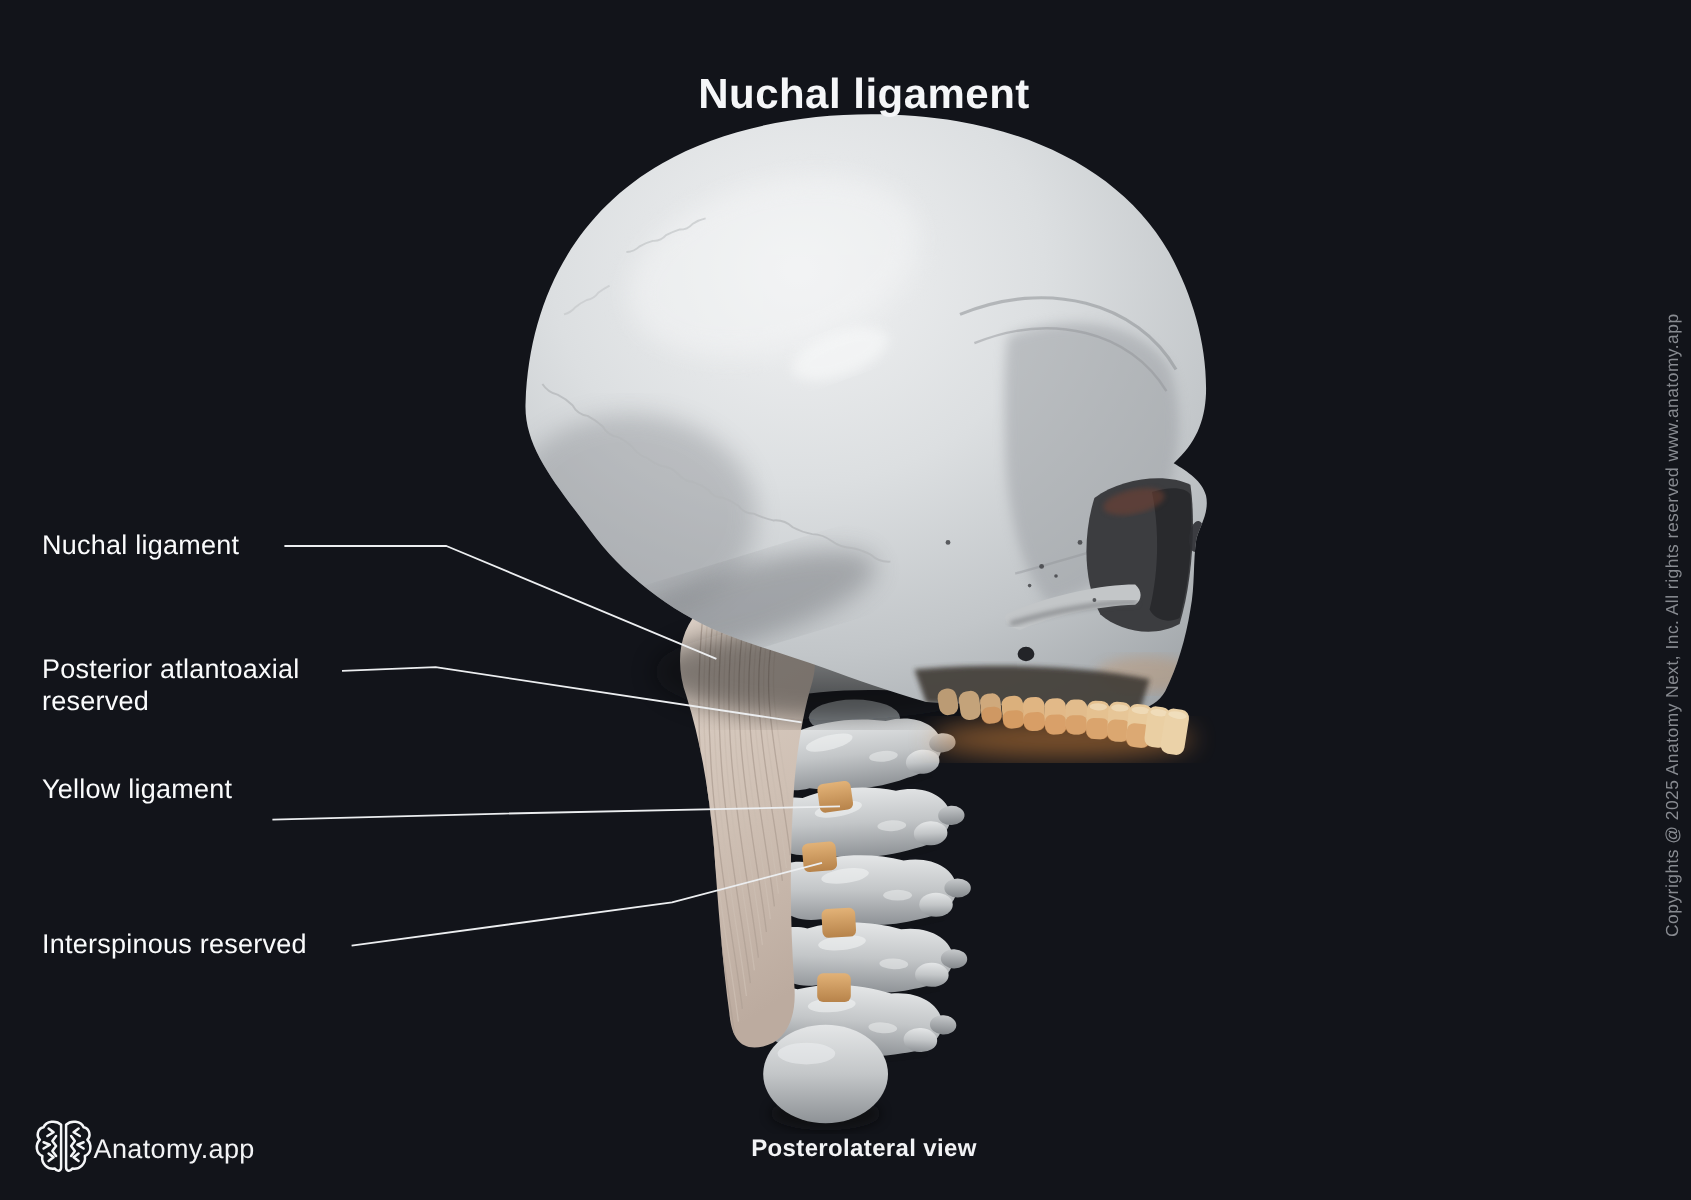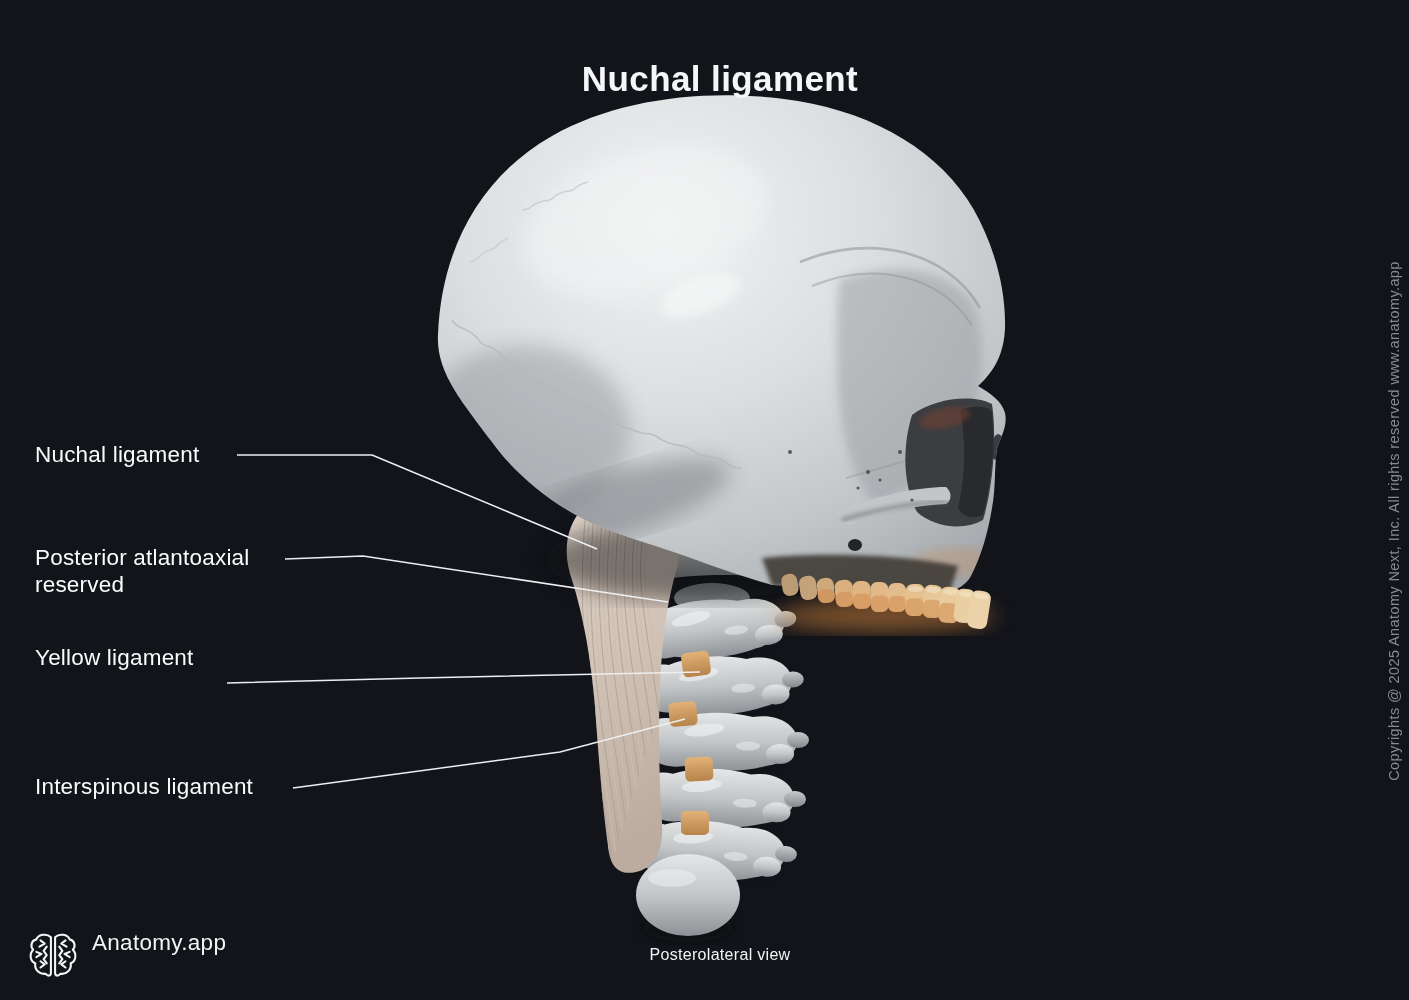--- a/index.html
+++ b/index.html
@@ -5,22 +5,22 @@
   html,body{margin:0;padding:0;background:#0c0d11;}
   body{width:1409px;height:1000px;position:relative;overflow:hidden;
        font-family:"Liberation Sans","DejaVu Sans",sans-serif;
        background:#12141a;-webkit-font-smoothing:antialiased;}
   #figure-svg{position:absolute;left:0;top:0;}
   #page-title{position:absolute;top:36px;left:720px;transform:translateX(-50%);
       white-space:nowrap;font-size:35px;font-weight:700;color:#f5f6f8;letter-spacing:.4px;}
   #labels-layer .anat-label{position:absolute;width:310px;font-size:22.5px;line-height:27px;
       color:#fafbfc;letter-spacing:.2px;font-weight:400;}
   #view-caption{position:absolute;top:946px;left:720px;transform:translateX(-50%);
-      white-space:nowrap;font-size:16px;font-weight:400;color:#f2f3f5;letter-spacing:.3px;}
-  #footer-brand{position:absolute;left:28px;top:930px;display:flex;gap:14px;}
+      white-space:nowrap;font-size:20px;font-weight:700;color:#f2f3f5;letter-spacing:.3px;}
+  #footer-brand{position:absolute;left:28px;top:930px;display:flex;align-items:center;}
   #brand-name{font-size:22.5px;font-weight:500;color:#f2f3f5;letter-spacing:.3px;}
   #copyright-wrap{position:absolute;left:1394px;top:520px;width:0;height:0;}
   #copyright-text{display:inline-block;white-space:nowrap;
       transform:translate(-50%,-50%) rotate(-90deg);
       font-size:14.5px;color:#888b91;letter-spacing:.4px;}
 </style>
 </head>
 <body>
 
 <svg id="figure-svg" width="1409" height="1000" viewBox="0 0 1409 1000" aria-hidden="true">
@@ -280,21 +280,21 @@
       <polyline points="293,788 560,752 685,719" fill="none" stroke="#eceef0" stroke-width="1.5" stroke-linejoin="round"></polyline>
     </g>
 </svg>
 
 <h1 id="page-title">Nuchal ligament</h1>
 
 <div id="labels-layer">
     <div class="anat-label" style="left: 35px; top: 441px;">Nuchal ligament</div>
     <div class="anat-label" style="left: 35px; top: 544px;">Posterior atlantoaxial reserved</div>
     <div class="anat-label" style="left: 35px; top: 644px;">Yellow ligament</div>
-    <div class="anat-label" style="left: 35px; top: 773px;">Interspinous ligament</div>
+    <div class="anat-label" style="left: 35px; top: 773px;">Interspinous reserved</div>
   </div>
 
 <div id="view-caption">Posterolateral view</div>
 
 <div id="footer-brand">
   <span>
     <svg width="50" height="50" viewBox="0 0 48 48" fill="none" stroke="#f4f5f7" stroke-width="2" stroke-linejoin="round" stroke-linecap="round">
 
       <path d="M22 7 C18 3 10 4 8 9 C3 10 2 16 5 19 C1 23 2 30 7 32 C6 38 11 43 17 42 C19 45 22 44 22 41 Z"></path>
       <path d="M12 10 L16 13 L11 16 M8 21 L13 23 L8 26 M12 30 L16 33 L12 36 M18 16 L15 20 L18 24 L15 28 L18 32"></path>

